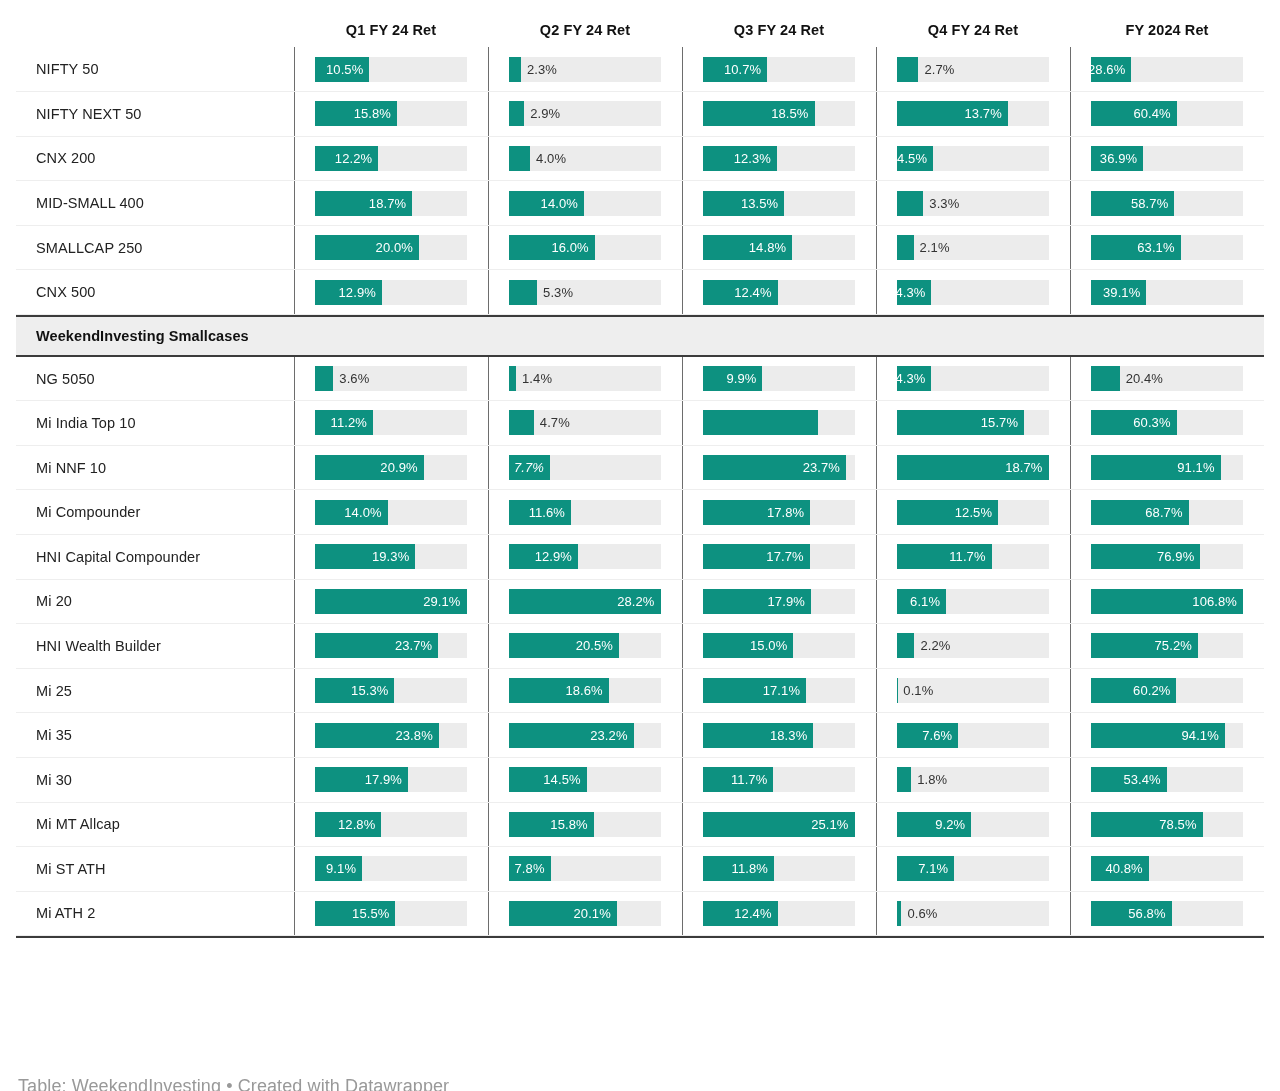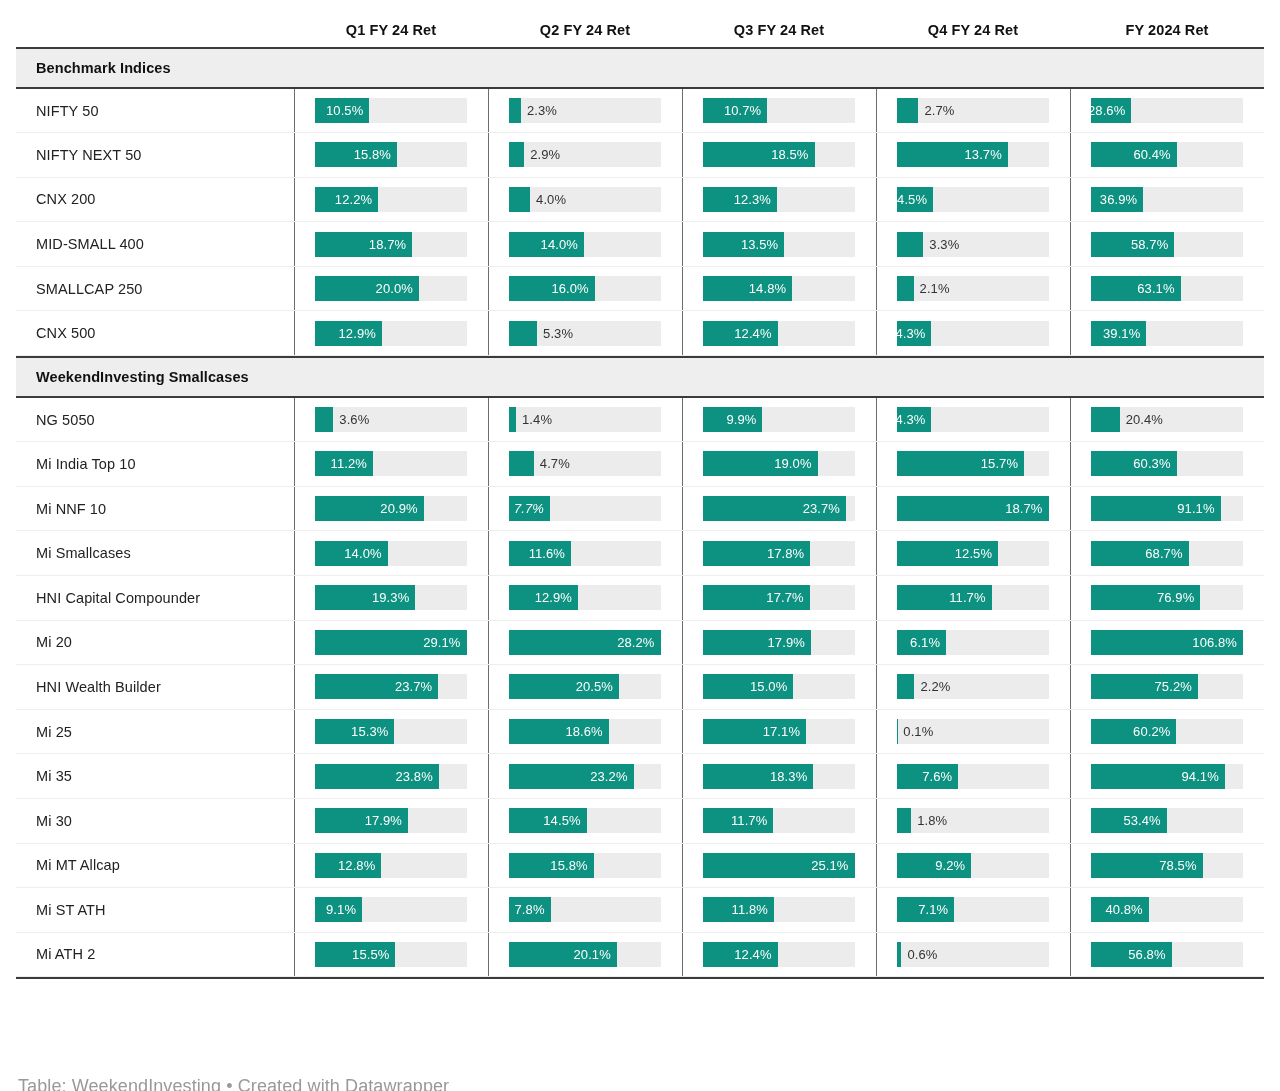--- a/index.html
+++ b/index.html
@@ -148,23 +148,20 @@
       <tr>
         <th class="label-head"></th>
         <th>Q1 FY 24 Ret</th>
         <th>Q2 FY 24 Ret</th>
         <th>Q3 FY 24 Ret</th>
         <th>Q4 FY 24 Ret</th>
         <th>FY 2024 Ret</th>
       </tr>
     </thead>
     <tbody id="table-body">
-        <tr class="group-row">
-          <td colspan="6">Benchmark Indices</td>
-        </tr>
         <tr class="data-row">
           <td class="rowlabel">NIFTY 50</td>
           <td class="cell">
             <div class="cellpad">
               <div class="track">
                 <div class="fill" style="width: 36.0825%;"></div>
                 <span class="val inside" style="right: 63.9175%;">10.5%</span>
               </div>
             </div>
           </td>
@@ -480,21 +477,21 @@
               <div class="track">
                 <div class="fill" style="width: 16.6667%;"></div>
                 <span class="val outside" style="left: 16.6667%; text-align: center;">4.7%</span>
               </div>
             </div>
           </td>
           <td class="cell">
             <div class="cellpad">
               <div class="track">
                 <div class="fill" style="width: 75.6972%;"></div>
-                <span class="val inside" style="right: 24.3028%;">19.0%</span>
+                <span class="val inside" style="right: 24.3028%; margin-top: 31px;">19.0%</span>
               </div>
             </div>
           </td>
           <td class="cell">
             <div class="cellpad">
               <div class="track">
                 <div class="fill" style="width: 83.9572%;"></div>
                 <span class="val inside" style="right: 16.0428%;">15.7%</span>
               </div>
             </div>
@@ -545,21 +542,21 @@
           <td class="cell">
             <div class="cellpad">
               <div class="track">
                 <div class="fill" style="width: 85.2996%;"></div>
                 <span class="val inside" style="right: 14.7004%;">91.1%</span>
               </div>
             </div>
           </td>
         </tr>
         <tr class="data-row">
-          <td class="rowlabel">Mi Smallcases</td>
+          <td class="rowlabel">Mi Compounder</td>
           <td class="cell">
             <div class="cellpad">
               <div class="track">
                 <div class="fill" style="width: 48.11%;"></div>
                 <span class="val inside" style="right: 51.89%;">14.0%</span>
               </div>
             </div>
           </td>
           <td class="cell">
             <div class="cellpad">

